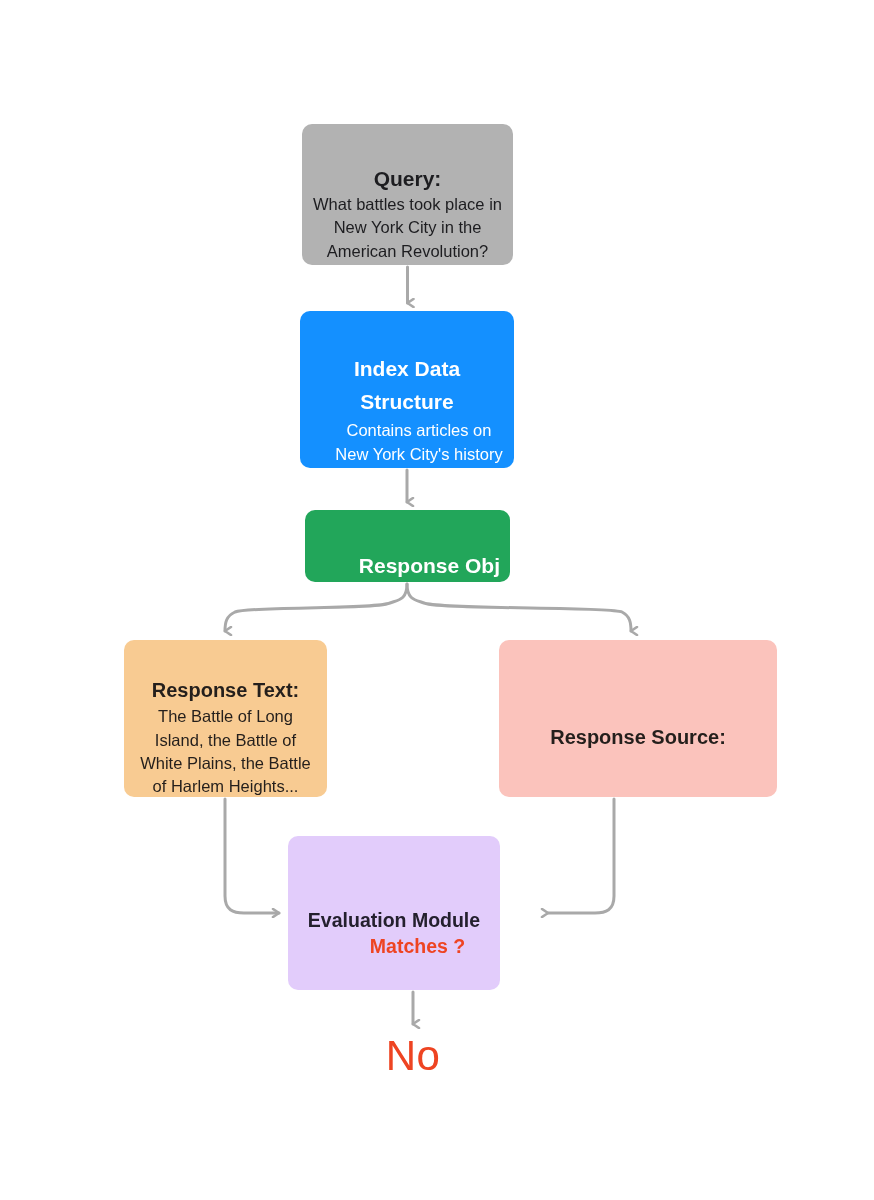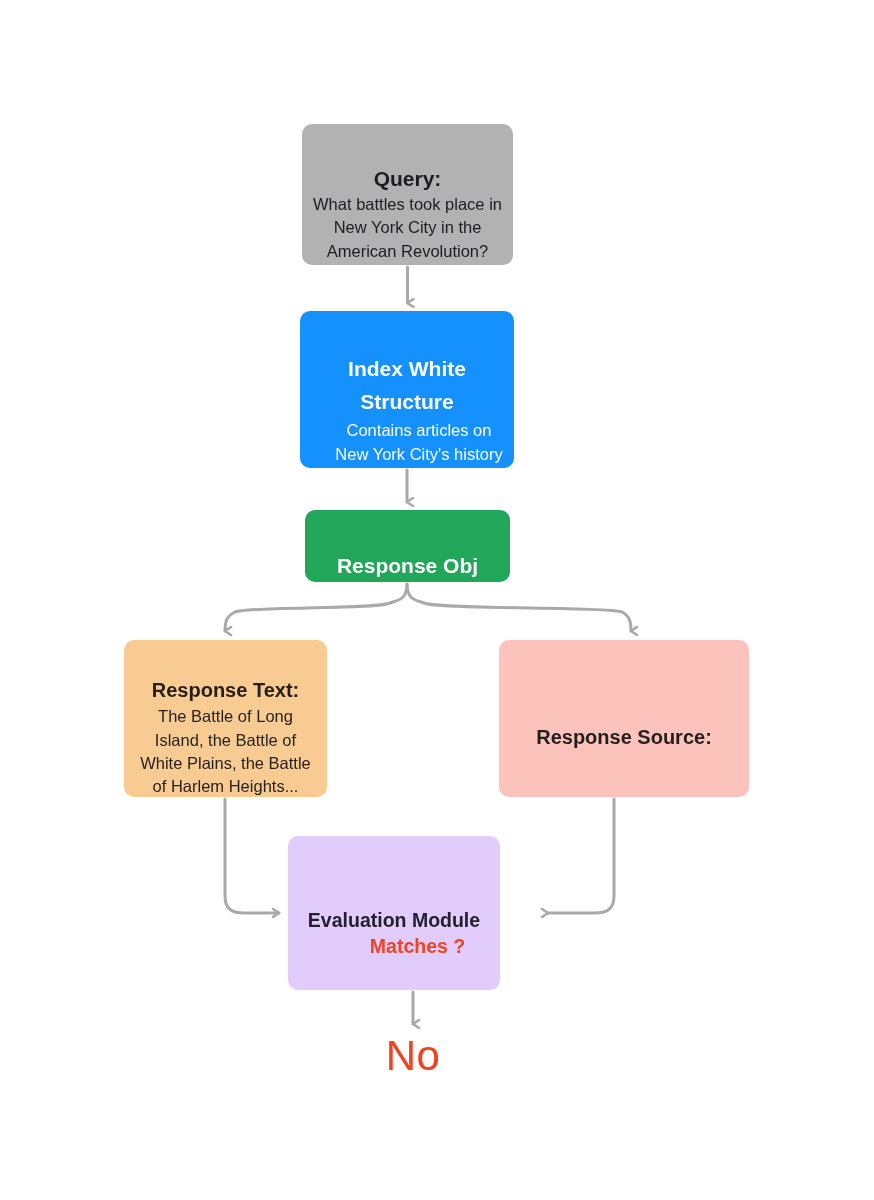--- a/index.html
+++ b/index.html
@@ -68,37 +68,38 @@
   }
   #node-index .title { font-size: 21px; line-height: 1.55; }
   #node-index .body  { font-size: 16.5px; margin-top: 1px; margin-left: 24px; }
 
   
   #node-respobj {
     left: 305px; top: 510px;
     width: 205px; height: 72px;
     background: #22a65a;
     color: #ffffff;
+    align-items: flex-end;
   }
   #node-respobj .title { font-size: 21px; }
 
   
   #node-resptext {
     left: 124px; top: 640px;
     width: 203px; height: 157px;
     background: #f8cb92;
     color: #241f1c;
   }
   #node-resptext .title { font-size: 20px; margin-bottom: 2px; }
   #node-resptext .body  { font-size: 16.5px; }
 
   
   #node-respsource {
     left: 499px; top: 640px;
-    width: 250px; height: 157px;
+    width: 278px; height: 157px;
     background: #fbc3bc;
     color: #241f1c;
   }
   #node-respsource .title { font-size: 20px; margin-bottom: 2px; }
   #node-respsource .body  { font-size: 16.5px; }
 
   
   #node-eval {
     left: 288px; top: 836px;
     width: 212px; height: 154px;
@@ -173,21 +174,21 @@
       <path d="M413,992 L413,1024" marker-end="url(#arrowDown)"></path>
     </g>
   </svg>
 
   <div class="node" id="node-query">
     <div class="title">Query:</div>
     <div class="body">What battles took place in New York City in the American Revolution?</div>
   </div>
 
   <div class="node" id="node-index">
-    <div class="title">Index White Structure</div>
+    <div class="title">Index Data Structure</div>
     <div class="body">Contains articles on New York City's history</div>
   </div>
 
   <div class="node" id="node-respobj">
     <div class="title">Response Obj</div>
   </div>
 
   <div class="node" id="node-resptext">
     <div class="title">Response Text:</div>
     <div class="body">The Battle of Long Island, the Battle of White Plains, the Battle of Harlem Heights...</div>

